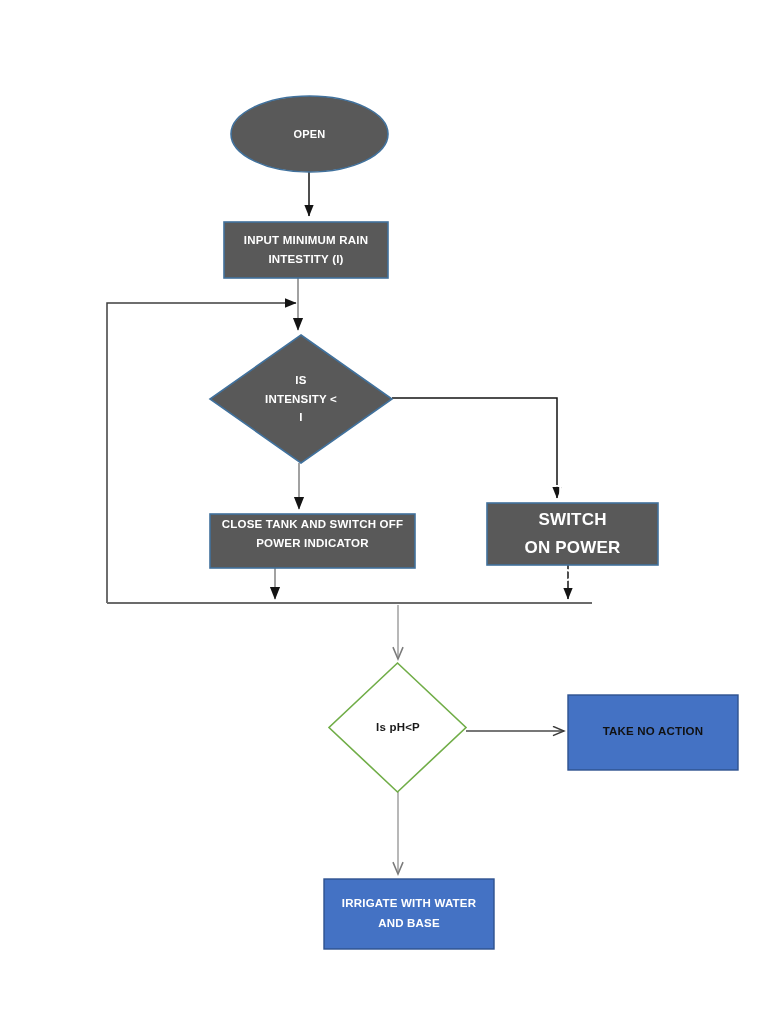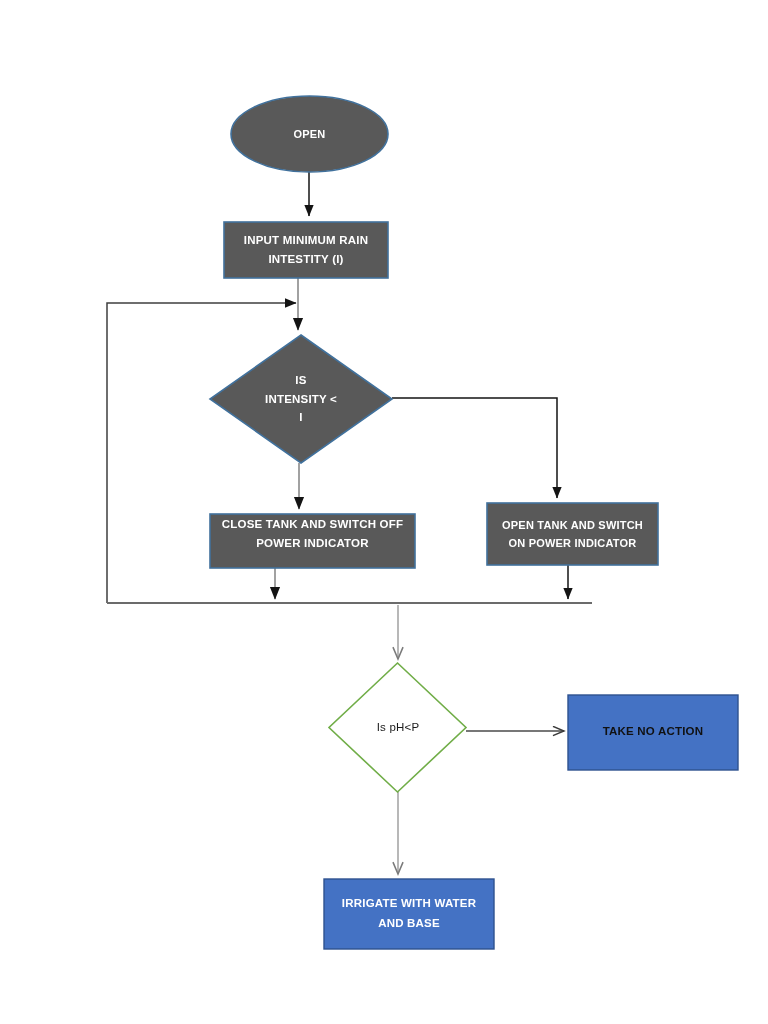--- a/index.html
+++ b/index.html
@@ -42,25 +42,25 @@
   .lbl-decision1 {
     left: 231px; top: 335px; width: 140px; height: 128px;
     color: #ffffff; font-size: 11.5px; font-weight: bold; line-height: 1.6; text-align: center;
   }
   .lbl-close {
     left: 210px; top: 514px; width: 205px; height: 40px;
     color: #ffffff; font-size: 11.5px; font-weight: bold; line-height: 1.65;
   }
   .lbl-open {
     left: 487px; top: 503px; width: 171px; height: 62px;
-    color: #ffffff; font-size: 11px; font-weight: bold; line-height: 1.65;
+    color: #ffffff; font-size: 17px; font-weight: bold; line-height: 1.65;
   }
   .lbl-decision2 {
     left: 345px; top: 700px; width: 106px; height: 54px;
-    color: #1a1a1a; font-size: 11.5px; font-weight: normal;
+    color: #1a1a1a; font-size: 11.5px; font-weight: bold;
   }
   .lbl-noaction {
     left: 568px; top: 695px; width: 170px; height: 71px;
     color: #111111; font-size: 11.5px; font-weight: bold;
   }
   .lbl-irrigate {
     left: 324px; top: 879px; width: 170px; height: 70px;
     color: #ffffff; font-size: 11.5px; font-weight: bold; line-height: 1.7; border-radius: 15px;
   }
   .hit {

